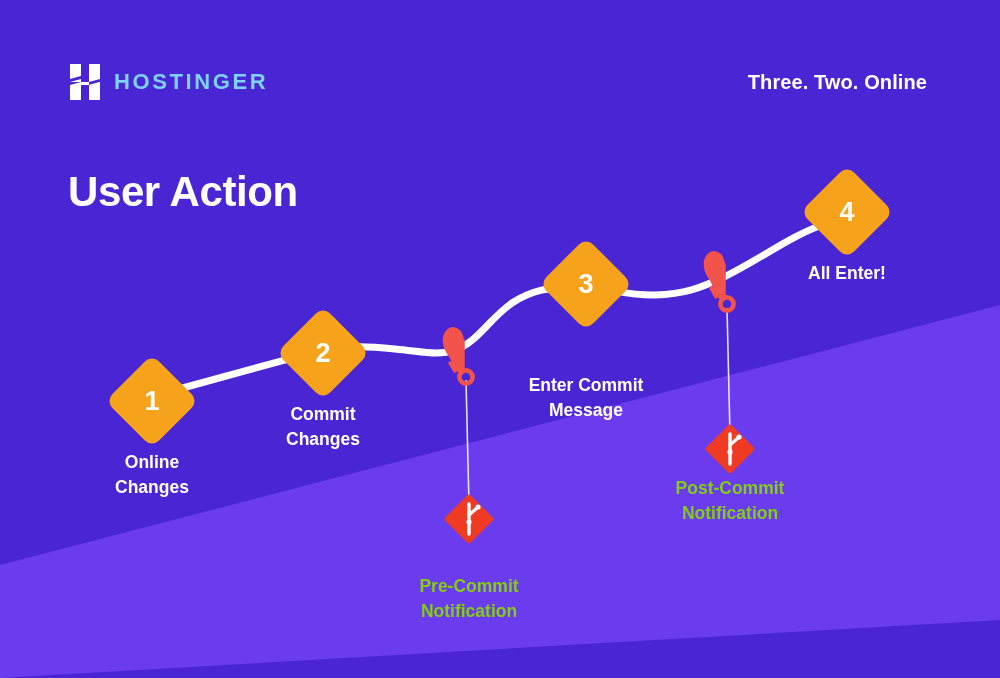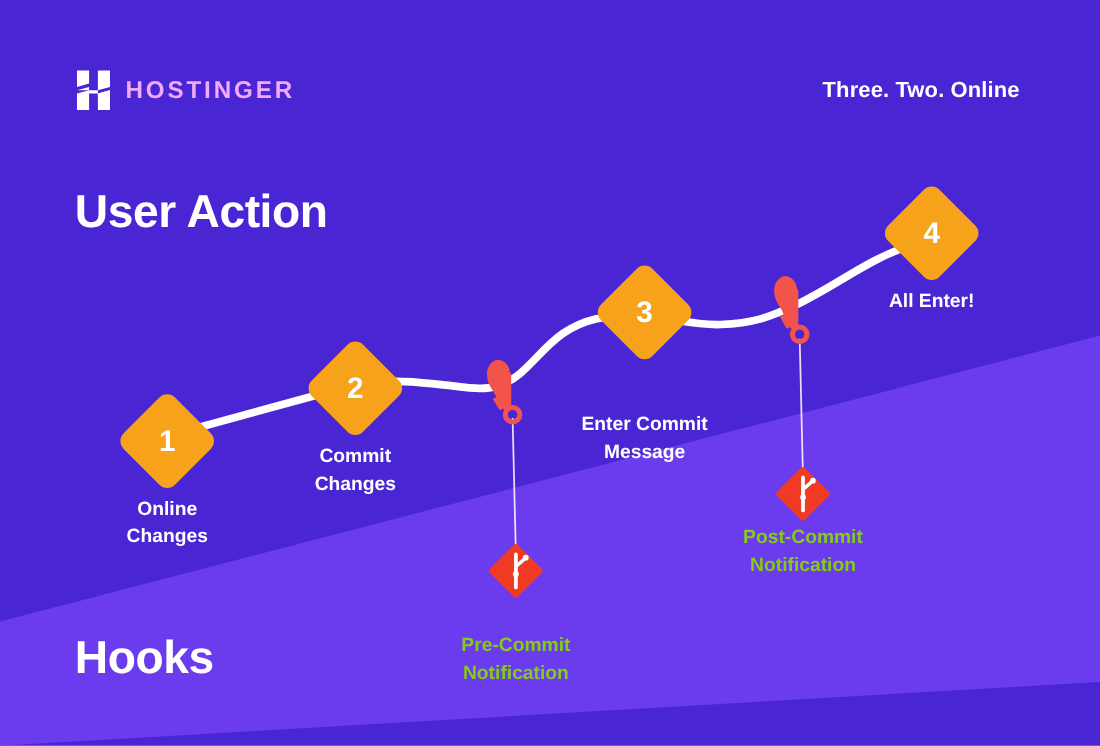--- a/index.html
+++ b/index.html
@@ -39,21 +39,21 @@
     display: flex;
     align-items: center;
     gap: 14px;
   }
   .brand-logo {
     width: 30px;
     height: 40px;
     display: block;
   }
   .brand-name {
-    color: #f0abfc;
+    color: #7dd3fc;
     font-size: 22px;
     font-weight: bold;
     letter-spacing: 2.6px;
   }
   .tagline {
     position: absolute;
     right: 73px;
     top: 71px;
     color: #ffffff;
     font-size: 20px;
@@ -203,21 +203,20 @@
       <polygon points="0,20 11,17 11,20 19,20 19,23 30,20 30,23 19,26 19,23 11,23 11,20" fill="#ffffff"></polygon>
       <polygon points="0,23 11,20 11,38 0,38" fill="#ffffff"></polygon>
       <polygon points="19,23 30,20 30,38 19,38" fill="#ffffff"></polygon>
     </svg>
     <span class="brand-name">HOSTINGER</span>
   </div>
 
   <div class="tagline">Three. Two. Online</div>
 
   <div class="section-heading" id="heading-user-action">User Action</div>
-  <div class="section-heading" id="heading-hooks">Hooks</div>
 
   <div class="step" id="step-0" style="left: 152px; top: 401px;">
     <div class="diamond"></div>
     <div class="diamond-num">1</div>
     <div class="step-label" style="top: 49px;">Online
 Changes</div>
   </div>
   <div class="step" id="step-1" style="left: 323px; top: 353px;">
     <div class="diamond"></div>
     <div class="diamond-num">2</div>

